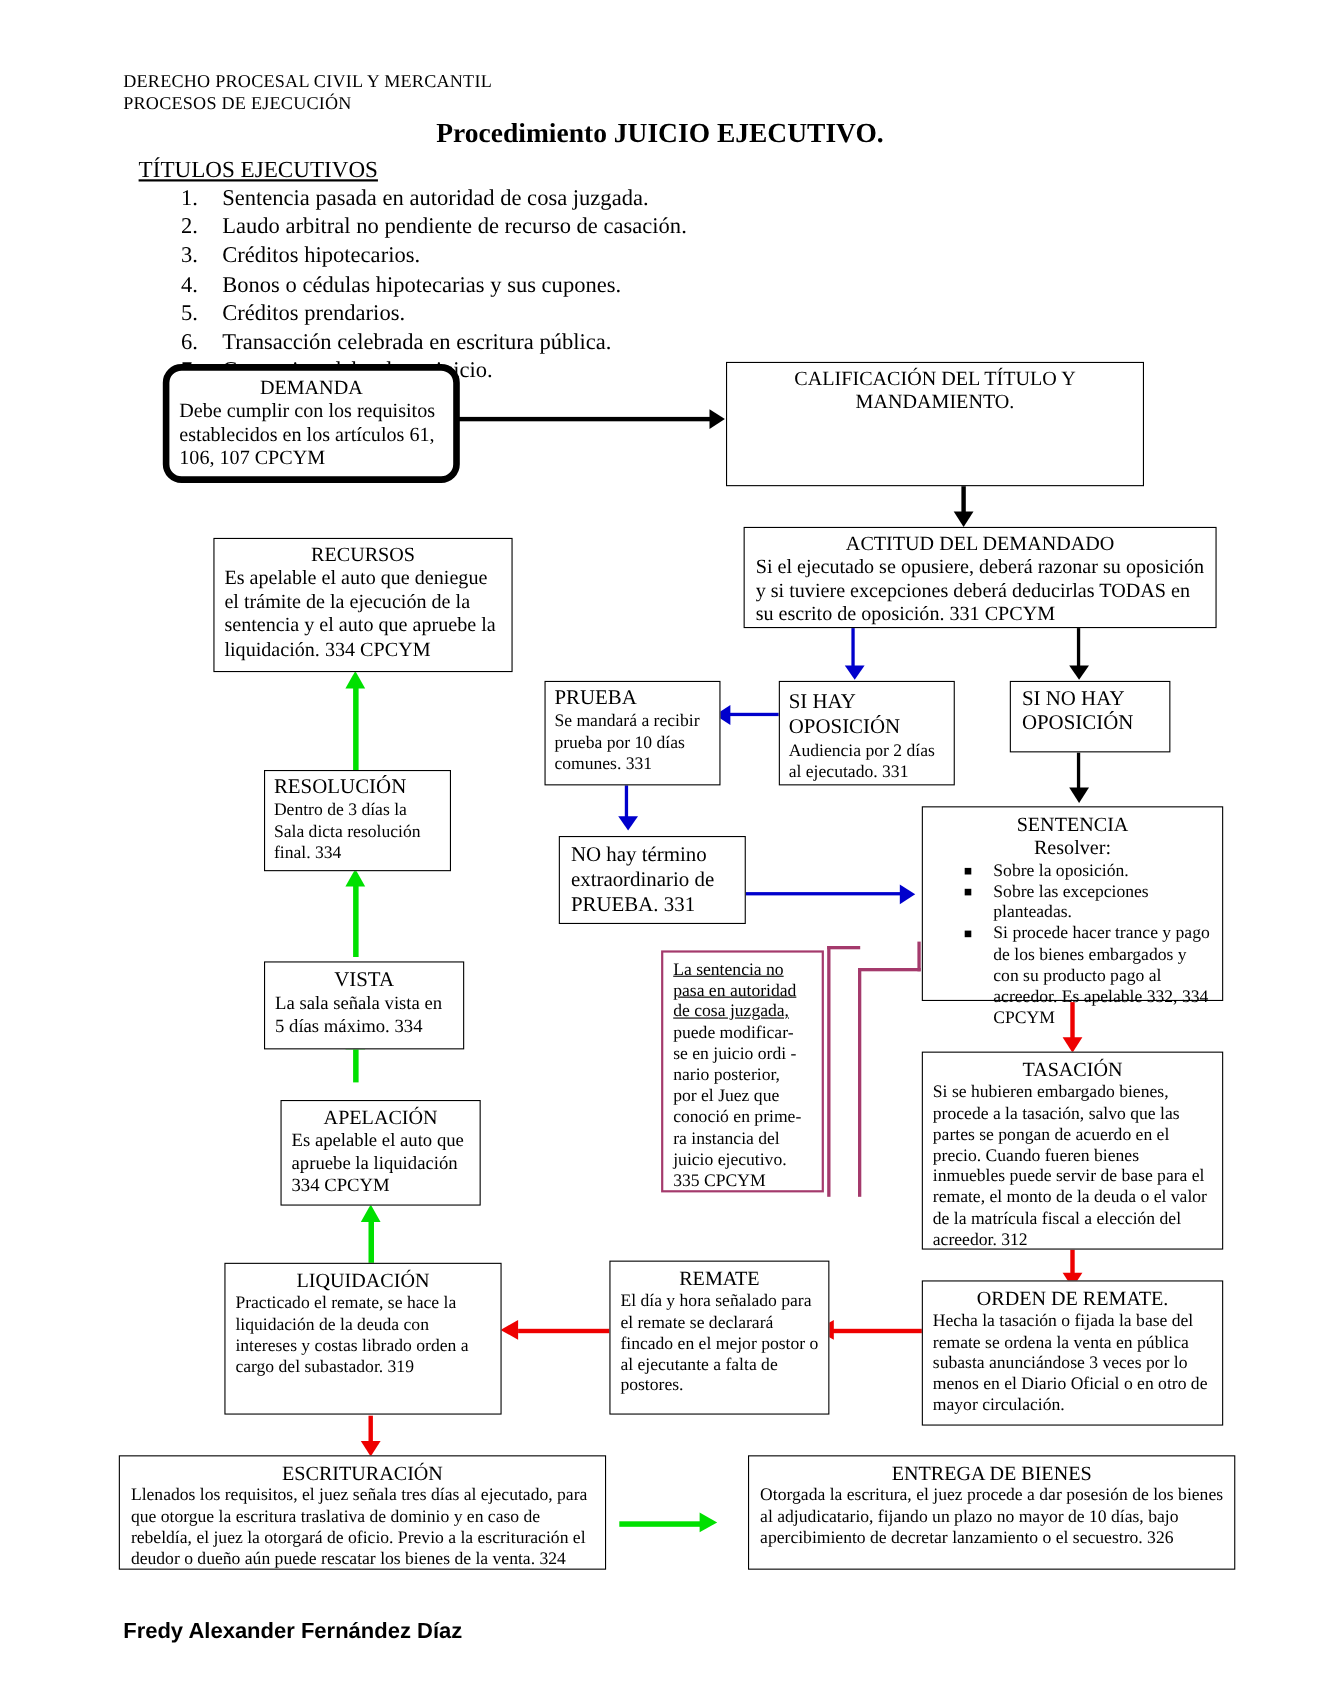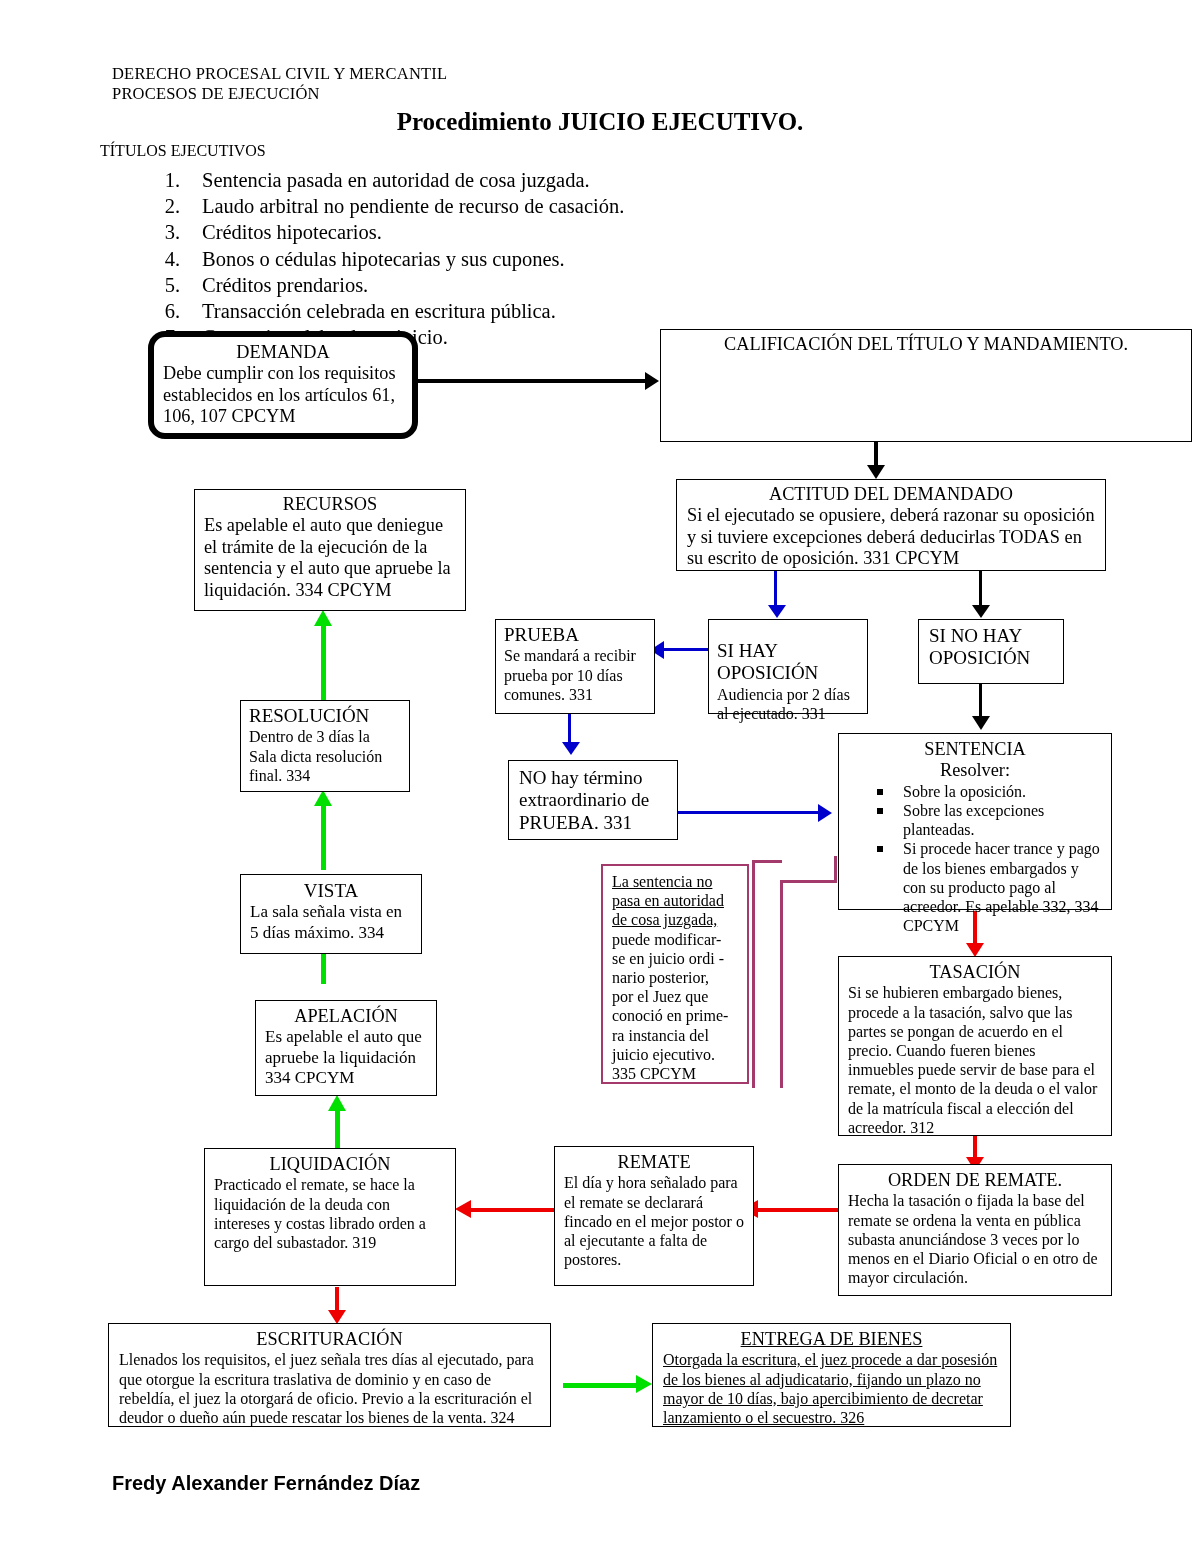--- a/index.html
+++ b/index.html
@@ -5,21 +5,21 @@
   html,body{margin:0;padding:0;background:#ffffff;}
   body{width:1200px;height:1553px;position:relative;
        font-family:"Liberation Serif","DejaVu Serif",serif;color:#000;}
   .page{position:relative;width:1200px;height:1553px;overflow:hidden;}
 
   
   .hdr{position:absolute;left:112px;top:64px;font-size:16.5px;line-height:20px;letter-spacing:.2px;}
   .title{position:absolute;left:0;top:108px;width:1200px;text-align:center;
          font-size:25px;font-weight:bold;}
   .title .pre{font-weight:bold;}
-  .sec-title{position:absolute;left:100px;top:142px;font-size:16px;}
+  .sec-title{position:absolute;left:126px;top:142px;font-size:21px;text-decoration:underline;}
   .list{position:absolute;left:140px;top:167px;font-size:20.5px;line-height:26.2px;}
   .list .row{display:flex;}
   .list .num{width:40px;text-align:right;padding-right:22px;}
 
   
   .box{position:absolute;box-sizing:border-box;border:1.6px solid #000;background:#fff;}
   .box .bt{display:block;text-align:center;}
   .box .bb{display:block;}
   .thick{border:6px solid #000;}
   .magenta{border:2px solid #A43A6C;}
@@ -158,40 +158,40 @@
   <div class="ln mg" style="left:752px;top:860px;width:30px;height:3px;"></div>
   <div class="ln mg" style="left:780px;top:880px;width:3px;height:208px;"></div>
   <div class="ln mg" style="left:780px;top:880px;width:57px;height:3px;"></div>
   <div class="ln mg" style="left:834px;top:856px;width:3px;height:27px;"></div>
 
   <div class="box thick t18" style="left:148px;top:331px;width:270px;height:108px;padding:5px 9px;border-radius:17px;">
     <span class="bt">DEMANDA</span>
     <span class="bb">Debe cumplir con los requisitos establecidos en los artículos 61, 106, 107 CPCYM</span>
   </div>
 
-  <div class="box t18" style="left:660px;top:329px;width:532px;height:113px;padding:4px 10px;overflow:hidden;">
+  <div class="box t18" style="left:660px;top:329px;width:380px;height:113px;padding:4px 10px;overflow:hidden;">
     <span class="bt">CALIFICACIÓN DEL TÍTULO Y MANDAMIENTO.</span>
   </div>
 
   <div class="box t18" style="left:676px;top:479px;width:430px;height:92px;padding:4px 10px;">
     <span class="bt">ACTITUD DEL DEMANDADO</span>
     <span class="bb">Si el ejecutado se opusiere, deberá razonar su oposición y si tuviere excepciones deberá deducirlas TODAS en su escrito de oposición. 331  CPCYM</span>
   </div>
 
   <div class="box t18" style="left:194px;top:489px;width:272px;height:122px;padding:4px 9px;">
     <span class="bt">RECURSOS</span>
     <span class="bb">Es apelable el auto que deniegue el trámite de la ejecución de la sentencia y el auto que apruebe la liquidación. 334 CPCYM</span>
   </div>
 
   <div class="box" style="left:495px;top:619px;width:160px;height:95px;padding:4px 8px;">
     <span class="t19" style="display:block;">PRUEBA</span>
     <span class="t16" style="display:block;">Se mandará a recibir prueba por 10 días comunes. 331</span>
   </div>
 
-  <div class="box" style="left:708px;top:619px;width:160px;height:95px;padding:20px 8px;">
+  <div class="box" style="left:708px;top:619px;width:160px;height:95px;padding:8px 8px;">
     <span class="t19" style="display:block;">SI HAY</span>
     <span class="t19" style="display:block;">OPOSICIÓN</span>
     <span class="t16" style="display:block;">Audiencia por 2 días al ejecutado. 331</span>
   </div>
 
   <div class="box" style="left:918px;top:619px;width:146px;height:65px;padding:5px 10px;">
     <span class="t19" style="display:block;">SI NO HAY</span>
     <span class="t19" style="display:block;">OPOSICIÓN</span>
   </div>
 
@@ -256,20 +256,20 @@
   <div class="box t16" style="left:204px;top:1148px;width:252px;height:138px;padding:5px 9px;">
     <span class="bt t18">LIQUIDACIÓN</span>
     <span class="bb">Practicado el remate, se hace la liquidación de la deuda con intereses y costas librado orden a cargo del subastador. 319</span>
   </div>
 
   <div class="box t16" style="left:108px;top:1323px;width:443px;height:104px;padding:5px 10px;">
     <span class="bt t18">ESCRITURACIÓN</span>
     <span class="bb">Llenados los requisitos, el juez señala tres días al ejecutado, para que otorgue la escritura traslativa de dominio y en caso de rebeldía, el juez la otorgará de oficio. Previo a la escrituración el deudor o dueño aún puede rescatar los bienes de la venta. 324</span>
   </div>
 
-  <div class="box t16" style="left:652px;top:1323px;width:359px;height:104px;padding:5px 10px;text-decoration:underline;">
+  <div class="box t16" style="left:680px;top:1323px;width:443px;height:104px;padding:5px 10px;">
     <span class="bt t18">ENTREGA DE BIENES</span>
     <span class="bb">Otorgada la escritura, el juez procede a dar posesión de los bienes  al adjudicatario, fijando un plazo no mayor de 10 días, bajo apercibimiento de decretar lanzamiento o el secuestro. 326</span>
   </div>
 
   <div class="footer">Fredy Alexander Fernández Díaz</div>
 
 </div>
 
 </body></html>

